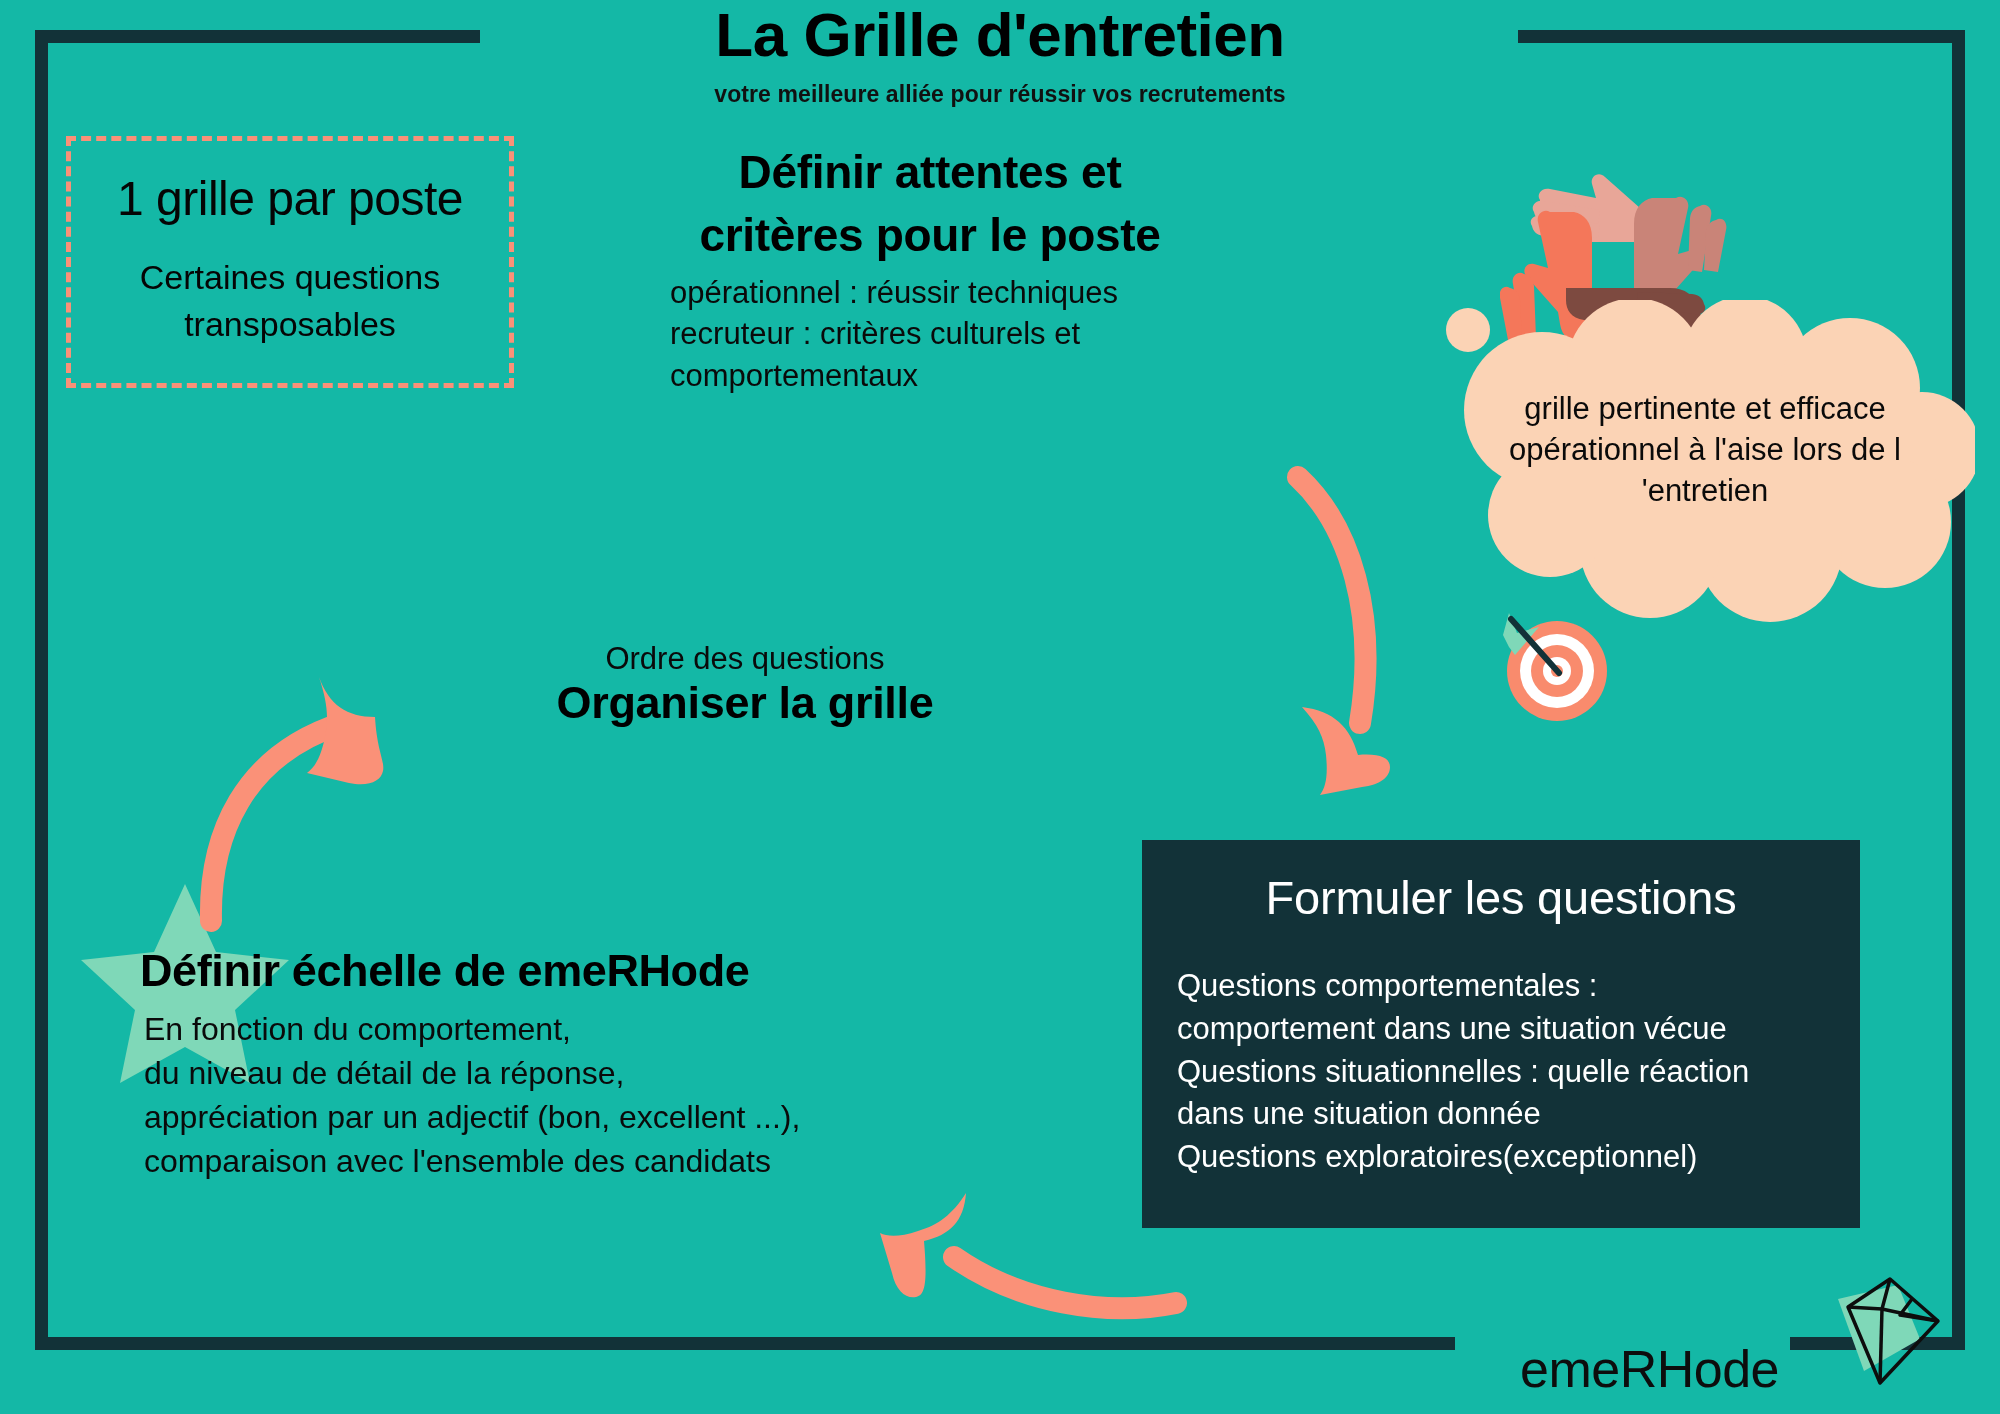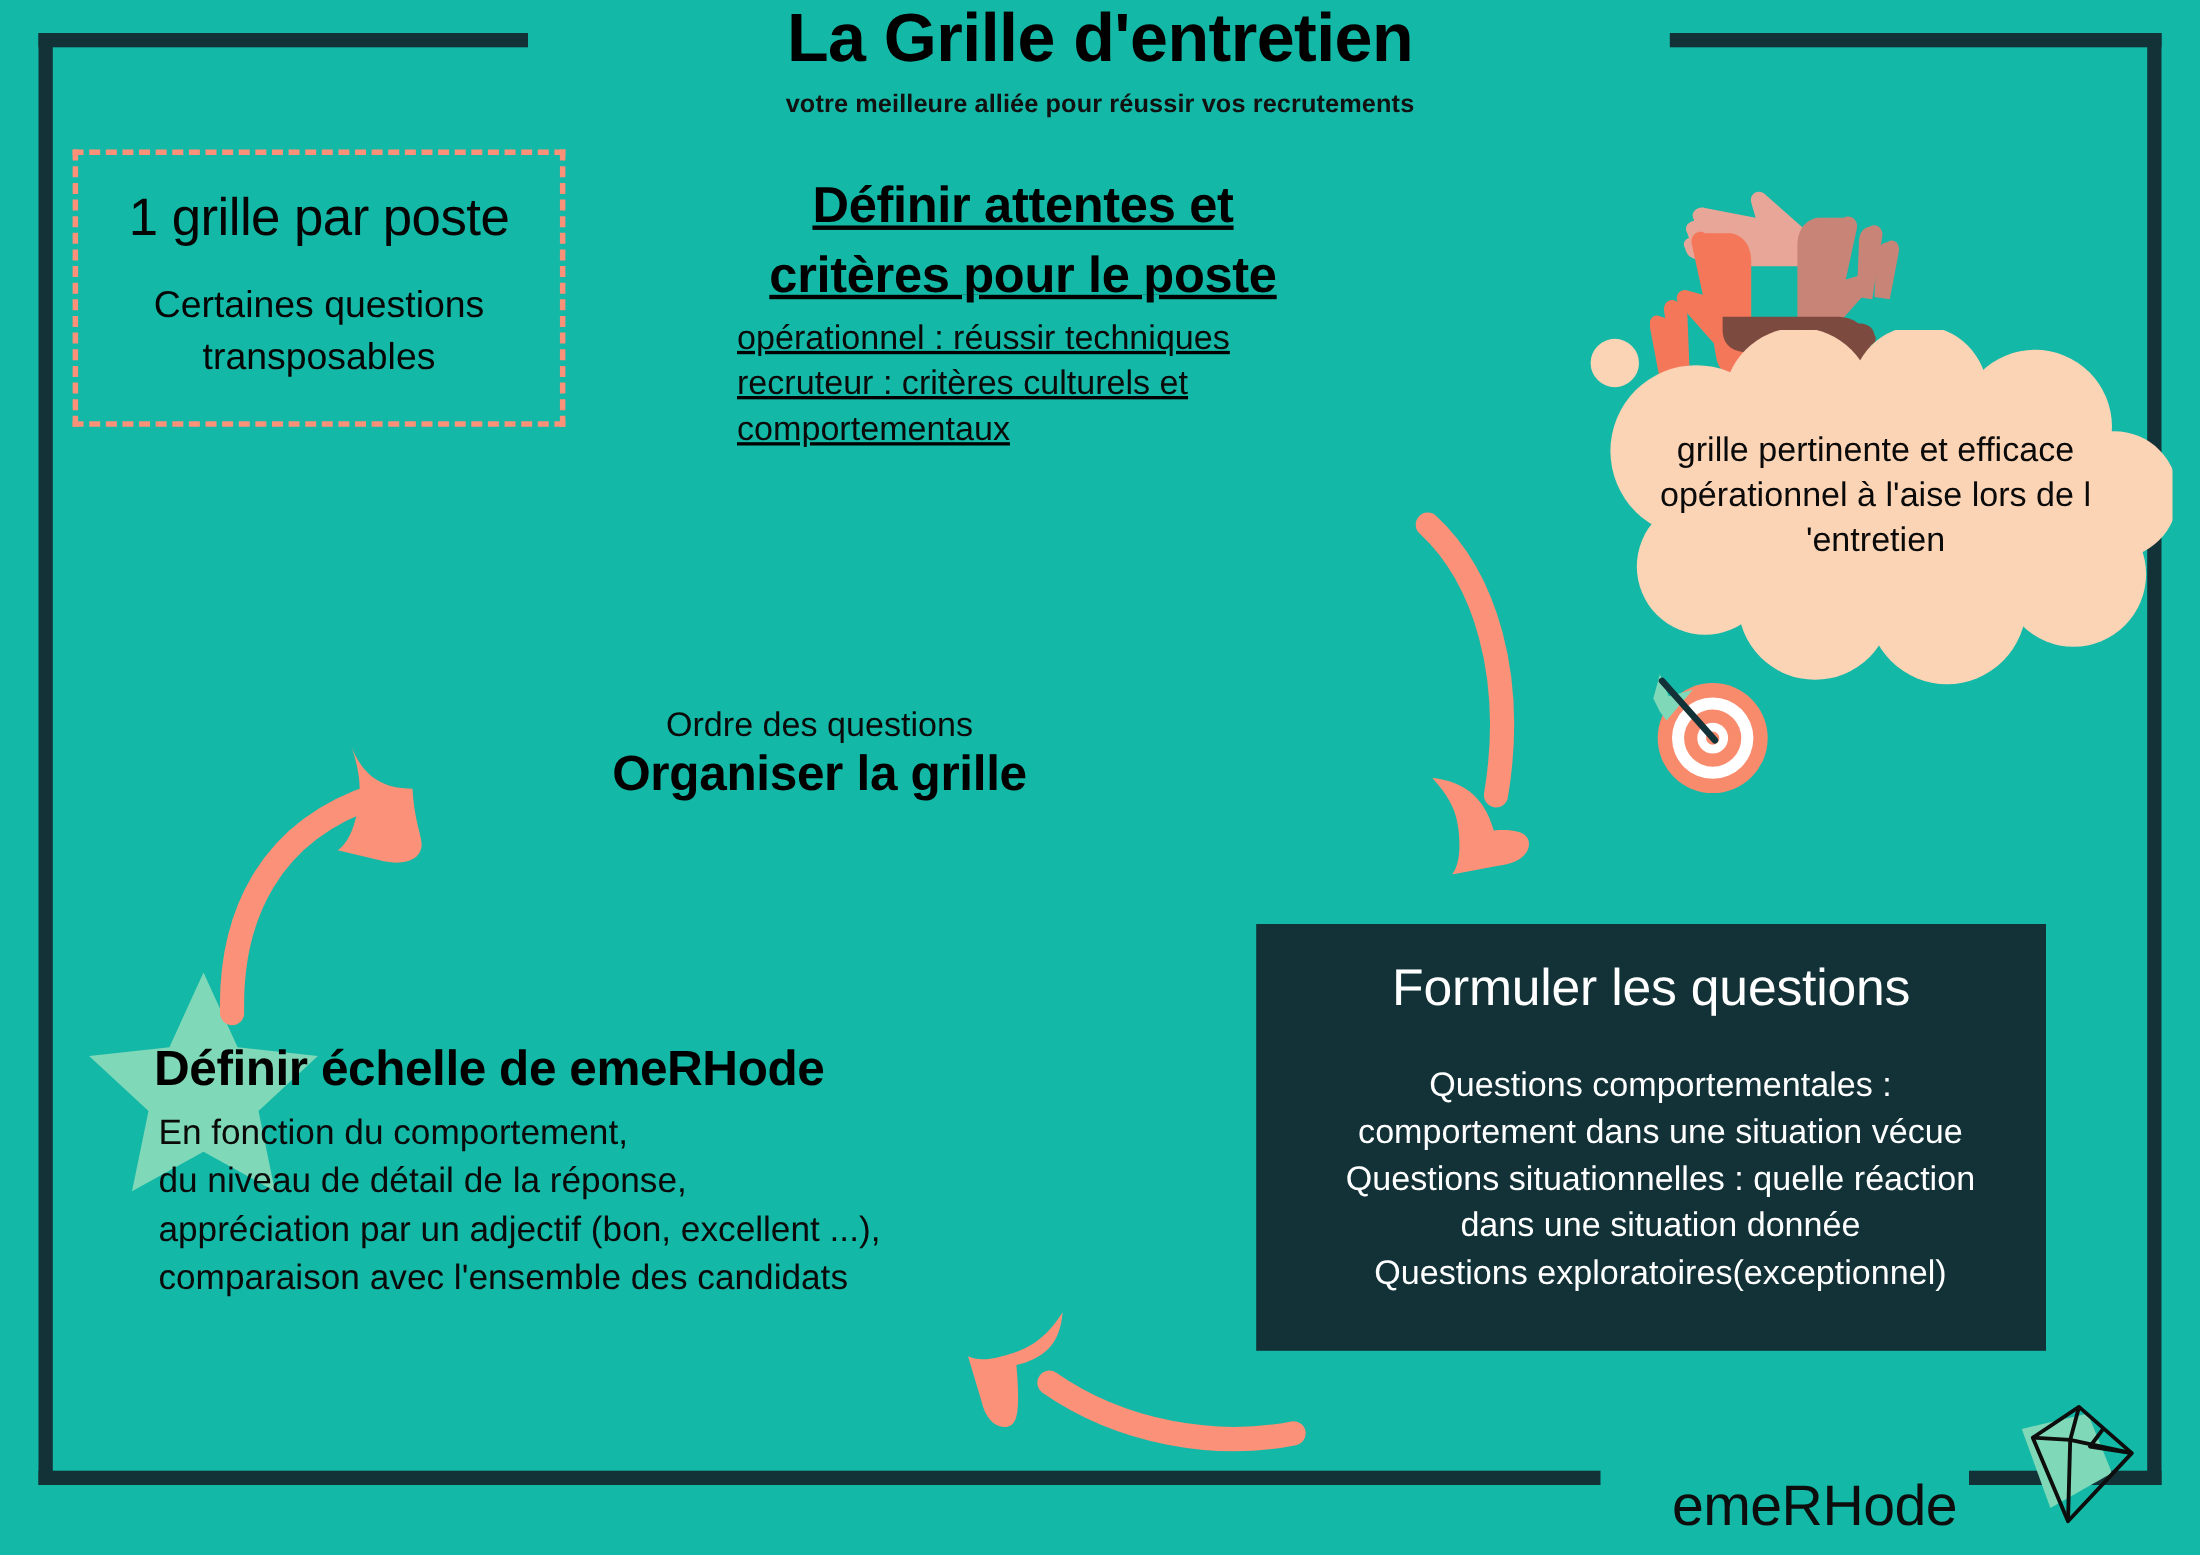--- a/index.html
+++ b/index.html
@@ -82,23 +82,22 @@
     font-size: 34px;
     font-weight: 400;
     color: #050505;
     line-height: 1.38;
   }
 
   
   #definir-block {
     position: absolute;
     left: 670px;
-    top: 155px;
+    top: 141px;
     width: 520px;
-    text-decoration: underline;
   }
   #definir-title {
     margin: 0;
     font-size: 46px;
     font-weight: 700;
     color: #000000;
     line-height: 1.38;
     letter-spacing: -0.3px;
     text-align: center;
   }
@@ -219,21 +218,20 @@
     text-align: center;
     letter-spacing: -0.2px;
   }
   #formuler-body {
     margin: 0;
     padding: 40px 18px 0 35px;
     font-size: 31px;
     font-weight: 400;
     color: #ffffff;
     line-height: 1.38;
-    text-align: center;
   }
 
   
   .arrow-svg { position: absolute; }
   #arrow-down  { left: 1250px; top: 455px;  width: 185px; height: 340px; }
   #arrow-left  { left: 880px;  top: 1185px; width: 310px; height: 135px; }
   #arrow-up    { left: 195px;  top: 675px;  width: 290px; height: 260px; }
 
   
   #logo {

